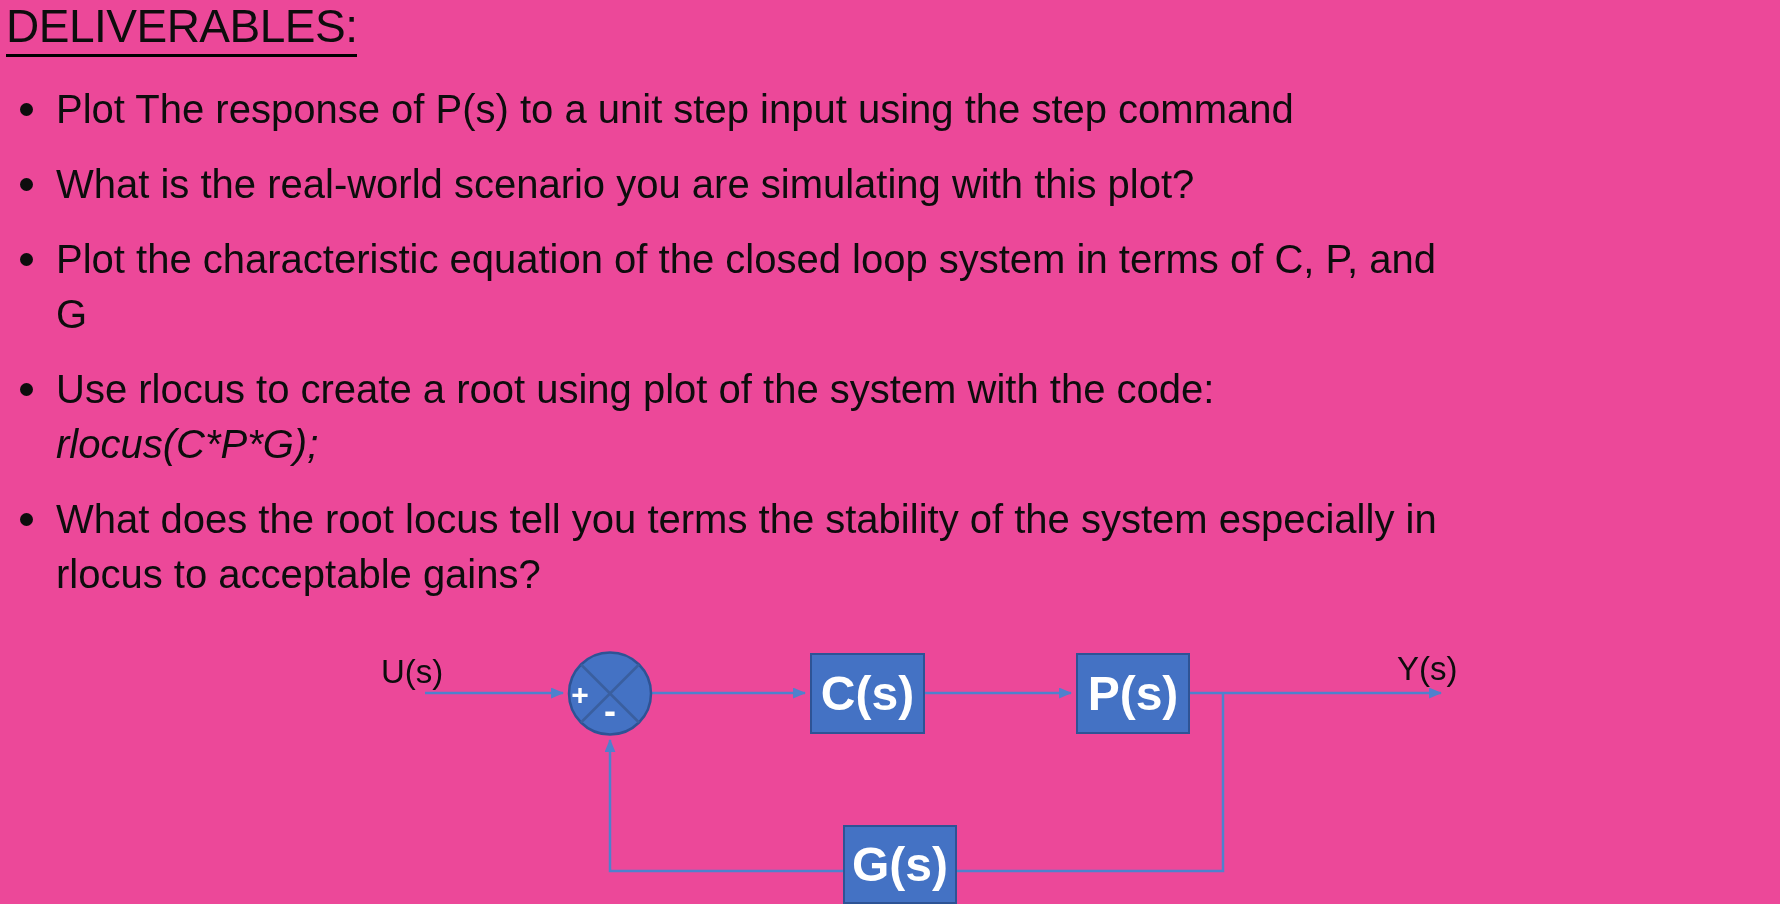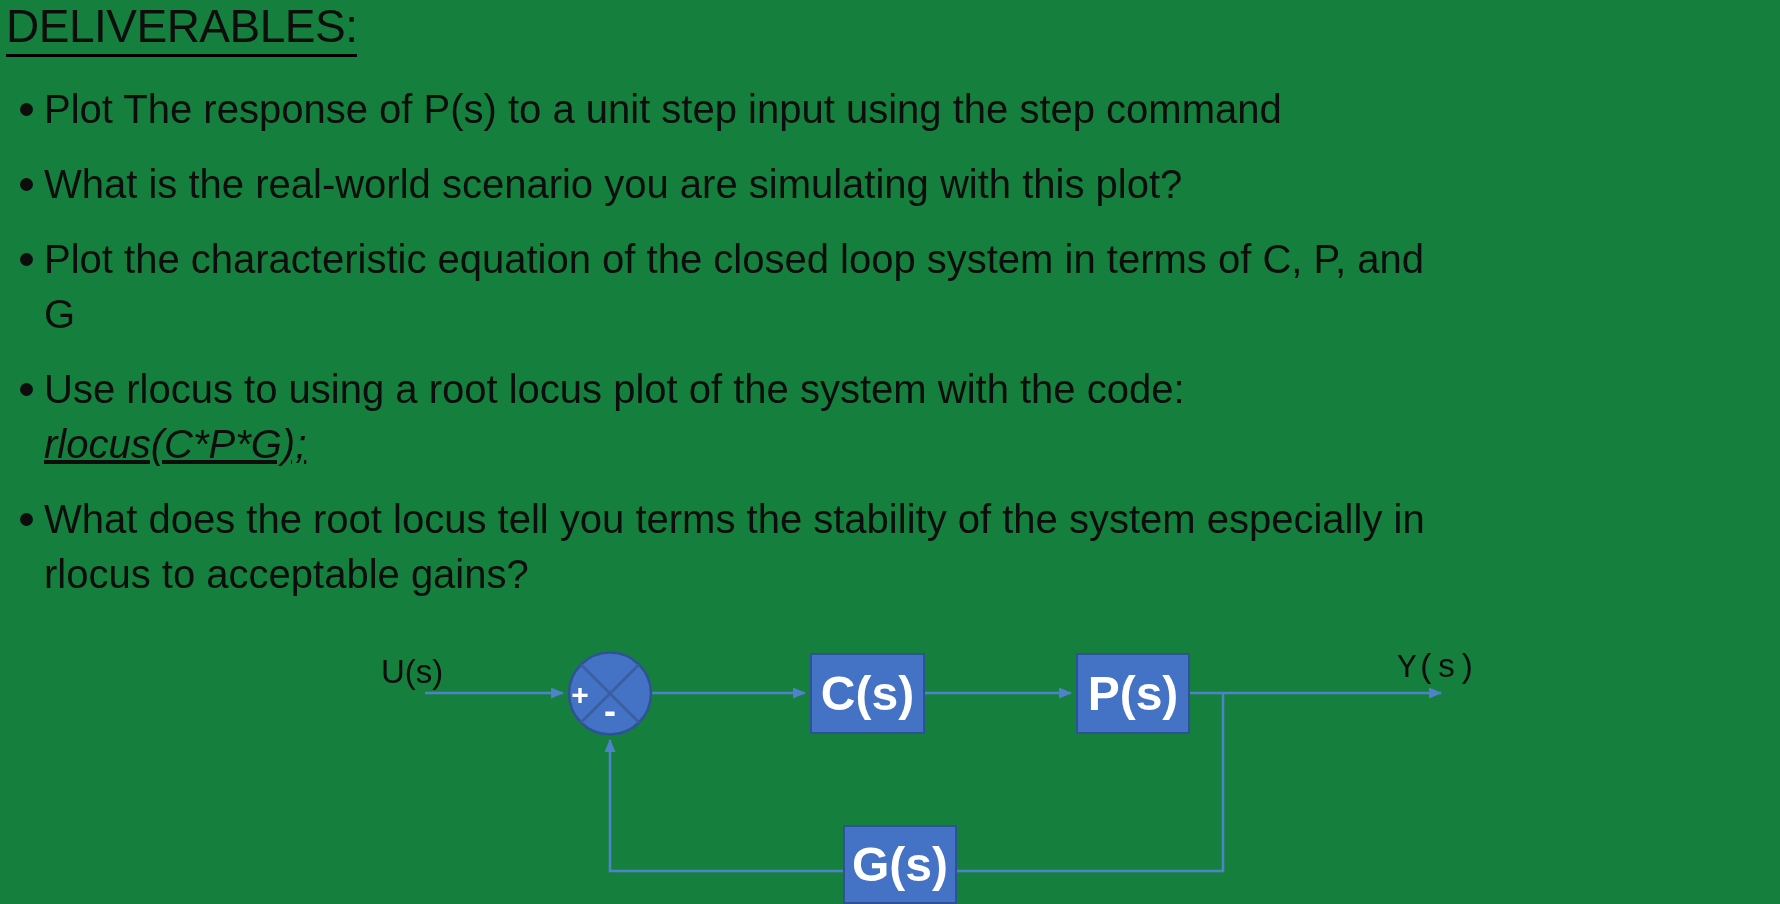--- a/index.html
+++ b/index.html
@@ -1,20 +1,20 @@
 <!DOCTYPE html>
 <html><head>
 <meta charset="utf-8">
 <style>
   html,body{margin:0;padding:0;background:#ffffff;}
   .page{
     position:relative;
     width:1780px;
     height:904px;
-    background:#15803d;
+    background:#ec4899;
     overflow:hidden;
     font-family:"Liberation Sans", sans-serif;
     color:#0d0d0d;
   }
   .title{
     position:absolute;
     left:6px;
     top:0px;
     margin:0;
     font-size:46px;
@@ -26,41 +26,40 @@
     color:#0d0d0d;
   }
   .bullets{
     position:absolute;
     left:0;
     top:82px;
     width:1770px;
   }
   .bullet{
     position:relative;
-    padding-left:44px;
+    padding-left:56px;
     margin:0 0 20px 0;
   }
   .dot{
     position:absolute;
     left:20px;
     top:21px;
     width:13px;
     height:13px;
     border-radius:50%;
     background:#0d0d0d;
   }
   .line{
     font-size:40px;
     line-height:55px;
     white-space:nowrap;
     color:#0d0d0d;
   }
   .line.italic{
     font-style:italic;
-    text-decoration:underline;
   }
   .diagram{
     position:absolute;
     left:0;
     top:0;
     width:1780px;
     height:904px;
   }
   .diagram svg{
     position:absolute;
@@ -79,21 +78,21 @@
     stroke-width:2.5px;
   }
   .sig{
     position:absolute;
     font-size:33px;
     line-height:34px;
     color:#0d0d0d;
     font-weight:400;
   }
   .sig-in{ left:381px; top:655px; }
-  .sig-out{ left:1397px; top:652px;font-family:Liberation Mono, monospace; }
+  .sig-out{ left:1397px; top:652px; }
   .sum-sign{
     position:absolute;
     color:#ffffff;
     font-weight:700;
     transform:translate(-50%,-50%);
     line-height:1;
   }
   .sum-plus{ left:580px; top:695px; font-size:30px; }
   .sum-minus{ left:610px; top:711px; font-size:36px; }
   .block{
@@ -132,21 +131,21 @@
     </div>
 
     <div class="bullet">
       <span class="dot"></span>
       <div class="line">Plot the characteristic equation of the closed loop system in terms of C, P, and</div>
       <div class="line">G</div>
     </div>
 
     <div class="bullet">
       <span class="dot"></span>
-      <div class="line">Use rlocus to using a root locus plot of the system with the code:</div>
+      <div class="line">Use rlocus to create a root using plot of the system with the code:</div>
       <div class="line italic">rlocus(C*P*G);</div>
     </div>
 
     <div class="bullet">
       <span class="dot"></span>
       <div class="line">What does the root locus tell you terms the stability of the system especially in</div>
       <div class="line">rlocus to acceptable gains?</div>
     </div>
 
   </div>

